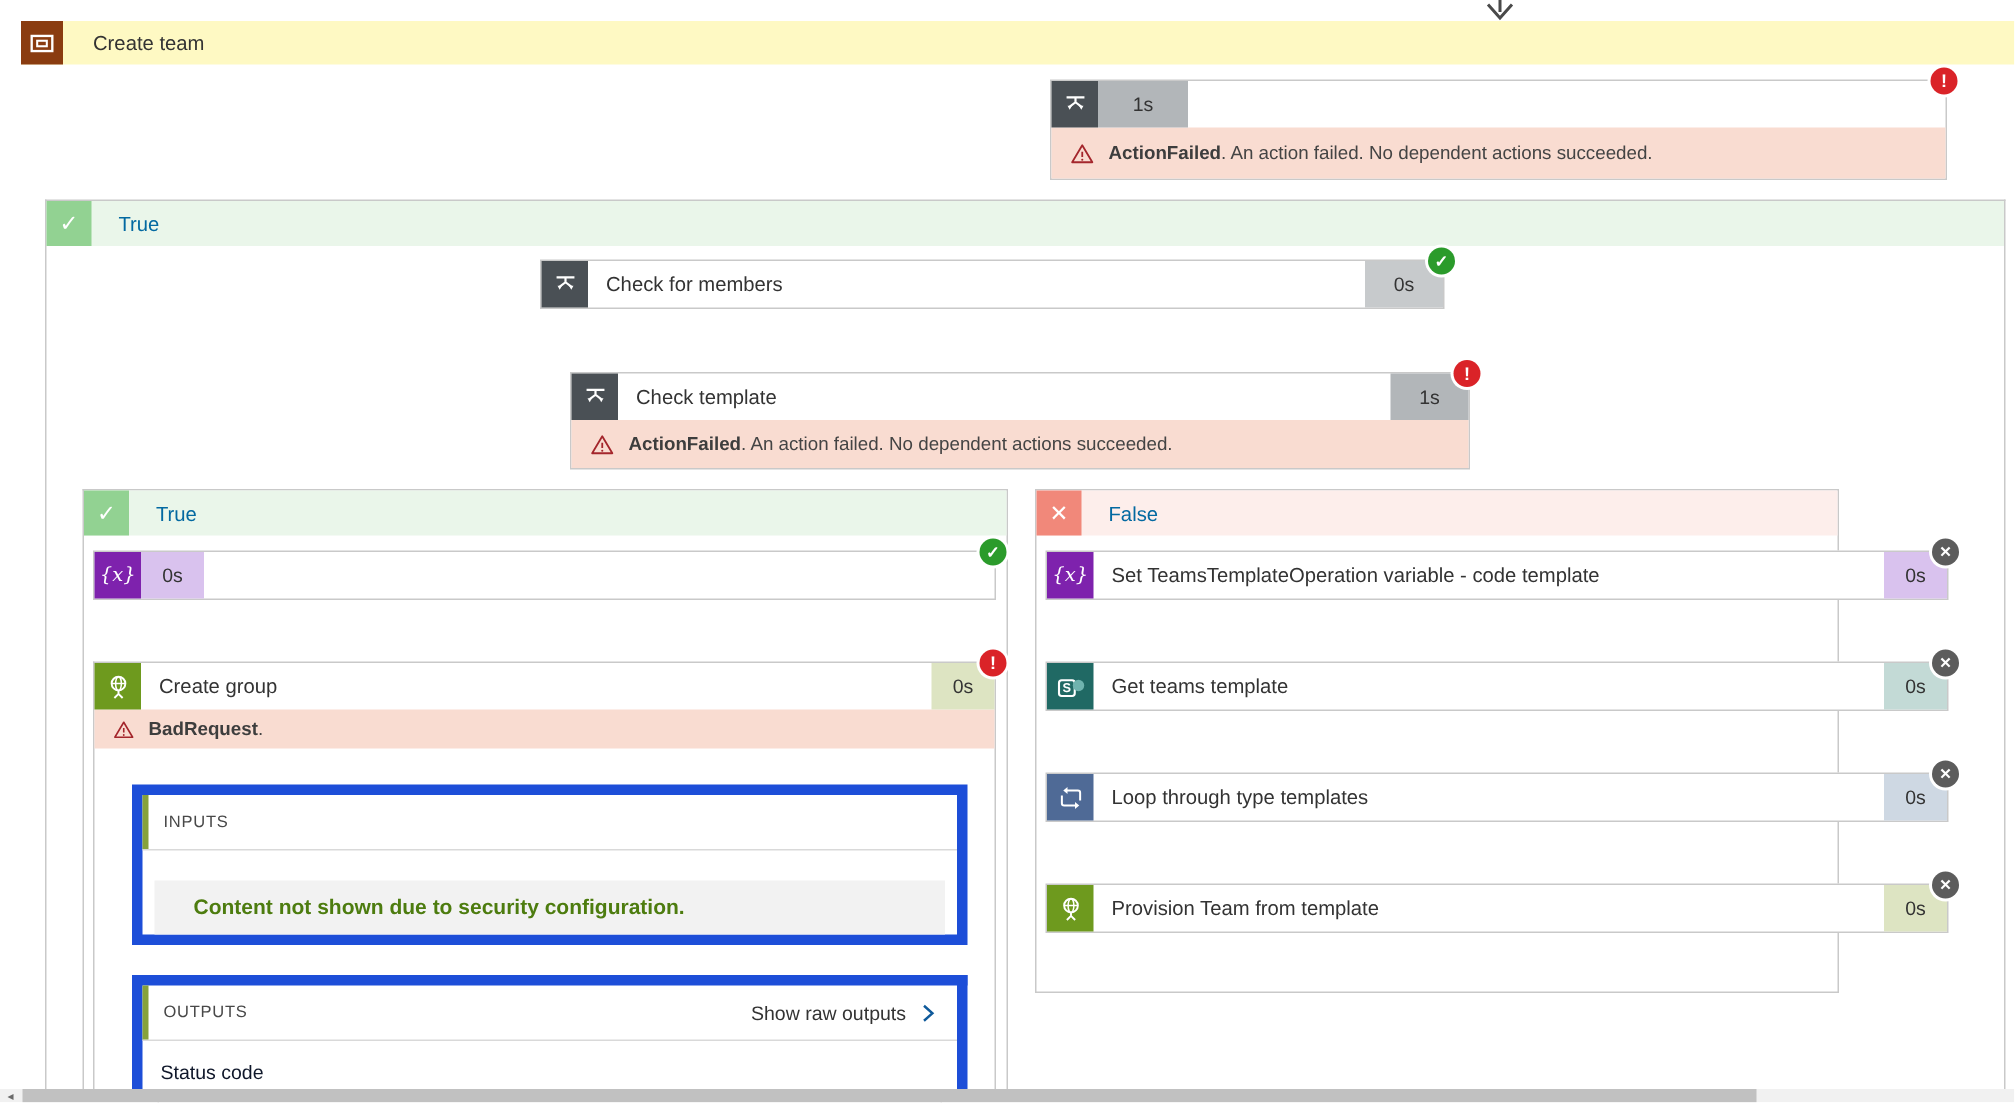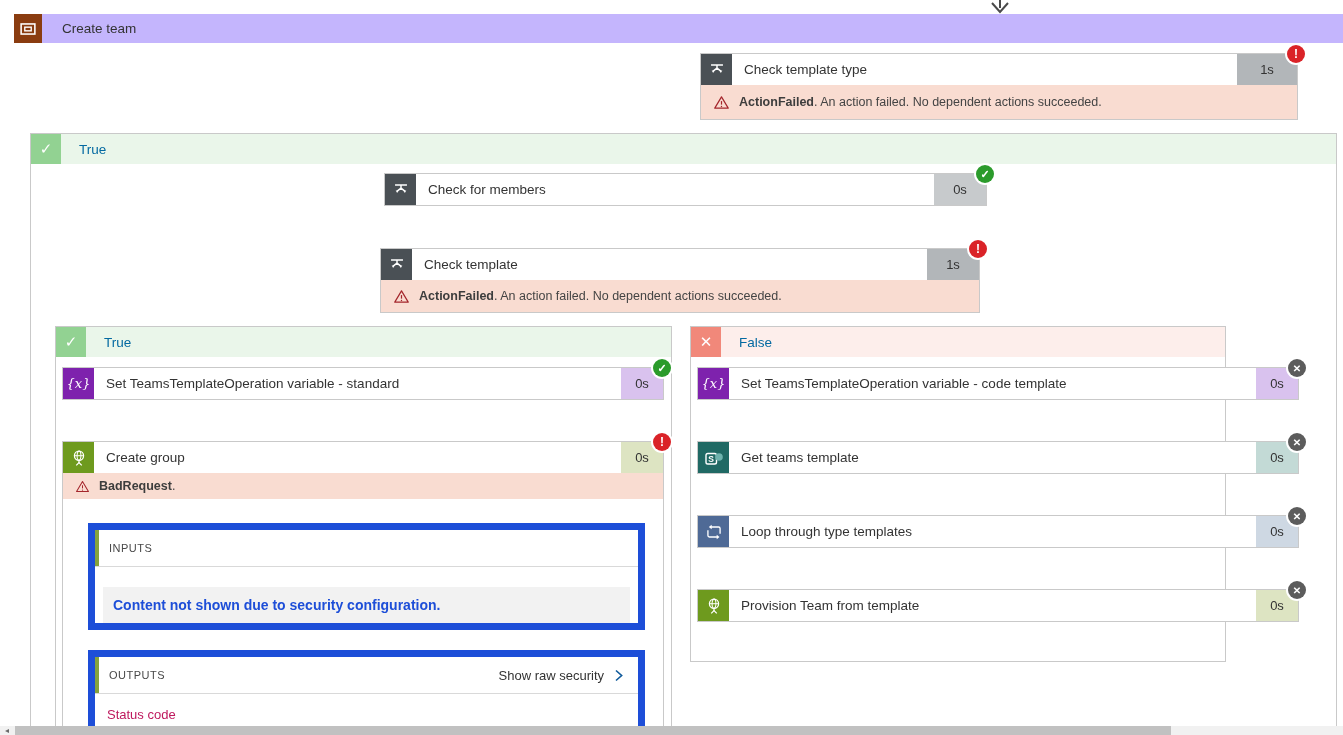--- a/index.html
+++ b/index.html
@@ -48,38 +48,38 @@
   .branch-icon { width:30px; min-width:30px; height:30px; display:flex; align-items:center; justify-content:center; color:#fff; font-size:15px; }
   .branch-label { padding-left:18px; font-size:13.5px; color:#0369a1; }
   .true-head { background:#eaf6ea; }
   .true-head .branch-icon { background:#92d292; }
   .true-head .branch-icon::before { content:"✓"; }
   .false-head { background:#fdeeeb; }
   .false-head .branch-icon { background:#f1887a; }
   .false-head .branch-icon::before { content:"✕"; }
 
   
-  .top-scope { position:absolute; left:14px; top:14px; width:1329px; height:29px; background:#c4b5fd; display:flex; align-items:center; z-index:2; }
+  .top-scope { position:absolute; left:14px; top:14px; width:1329px; height:29px; background:#fef9c3; display:flex; align-items:center; z-index:2; }
   .top-scope-icon { width:28px; min-width:28px; height:29px; background:#8a3c10; display:flex; align-items:center; justify-content:center; }
   .top-scope-label { margin-left:20px; font-size:13.5px; color:#333; }
 
   
   .arrow { position:absolute; z-index:0; }
   .arrow svg { display:block; }
 
   
   .panel { position:absolute; border:7px solid #1d4ed8; background:#fff; z-index:4; }
   .panel-header { position:relative; display:flex; align-items:center; height:37px; border-bottom:1px solid #d9d9d9; padding-left:14px; }
   .panel-accent { position:absolute; left:0; top:0; width:4px; height:36px; background:#86a23c; }
   .panel-label { font-size:11px; letter-spacing:.5px; color:#484848; }
   .panel-link { margin-left:auto; display:flex; align-items:center; gap:7px; padding-right:12px; cursor:pointer; }
   .panel-link-text { font-size:13px; color:#333; }
   .security-row { margin:20px 8px 0 8px; background:#f2f2f2; padding:9px 10px; }
-  .security-text { font-size:14px; font-weight:bold; color:#1d4ed8; }
-  .field-label { font-size:13px; color:#be185d; margin:13px 0 0 12px; }
+  .security-text { font-size:14px; font-weight:bold; color:#4d7c0f;margin-left:16px; }
+  .field-label { font-size:13px; color:#0f172a; margin:13px 0 0 12px; }
   .field-box { margin:7px 10px 0 10px; height:22px; border:1px solid #c9c9c9; background:#fff; }
 
   
   .hscroll { position:absolute; left:0; top:726px; width:1343px; height:9px; background:#f1f1f1; z-index:10; }
   .hscroll-btn { position:absolute; left:0; top:0; width:14px; height:9px; display:flex; align-items:center; justify-content:center; color:#6a6a6a; font-size:8px; }
   .hscroll-btn::before { content:"◂"; }
   .hscroll-thumb { position:absolute; left:15px; top:0; width:1156px; height:9px; background:#c1c1c1; }
 </style>
 </head>
 <body>
@@ -105,42 +105,41 @@
 
   <div class="card" style="left:700px; top:53px; width:598px;">
     <div class="card-header cond">
       <div class="card-icon">
         <svg width="22" height="22" viewBox="0 0 24 24">
             <path d="M5.5 6.5 H18.5 M12 6.5 V10 M12 10 L7.8 13.2 M12 10 L16.2 13.2" fill="none" stroke="#fff" stroke-width="1.6"></path>
             <path d="M6.2 12.6 h3.2 l-1.6 2.8 z" fill="#fff"></path>
             <path d="M14.6 12.6 h3.2 l-1.6 2.8 z" fill="#fff"></path>
           </svg>
       </div>
-      <div class="card-title">Check template type</div>
       <div class="card-duration" style="width:60px;min-width:60px;background:#b2b6b9;">1s</div>
       <div class="status-badge error"></div>
     </div>
     <div class="error-bar" style="height:34px;">
       <svg width="17" height="17" viewBox="0 0 24 24">
           <path d="M12 4 L21.5 20 H2.5 Z" fill="none" stroke="#a4262c" stroke-width="1.7" stroke-linejoin="round"></path>
           <line x1="12" y1="10" x2="12" y2="15" stroke="#a4262c" stroke-width="1.7"></line>
           <circle cx="12" cy="17.6" r="1" fill="#a4262c"></circle>
         </svg>
       <span><b>ActionFailed</b><span>. An action failed. No dependent actions succeeded.</span></span>
     </div>
   </div>
 
   <div class="scope-box" style="left:30px; top:133px; width:1307px; height:593px; border-bottom:none;">
     <div class="branch-header true-head">
       <div class="branch-icon"></div>
       <span class="branch-label">True</span>
     </div>
   </div>
 
-  <div class="card" style="left:384px; top:173px; width:603px;">
+  <div class="card" style="left:360px; top:173px; width:603px;">
     <div class="card-header cond">
       <div class="card-icon">
         <svg width="22" height="22" viewBox="0 0 24 24">
             <path d="M5.5 6.5 H18.5 M12 6.5 V10 M12 10 L7.8 13.2 M12 10 L16.2 13.2" fill="none" stroke="#fff" stroke-width="1.6"></path>
             <path d="M6.2 12.6 h3.2 l-1.6 2.8 z" fill="#fff"></path>
             <path d="M14.6 12.6 h3.2 l-1.6 2.8 z" fill="#fff"></path>
           </svg>
       </div>
       <div class="card-title">Check for members</div>
       <div class="card-duration" style="width:52px;min-width:52px;background:#c7cacc;">0s</div>
@@ -183,21 +182,20 @@
       <div class="branch-icon"></div>
       <span class="branch-label">True</span>
     </div>
   </div>
 
   <div class="card" style="left:62px; top:367px; width:602px;">
     <div class="card-header variable">
       <div class="card-icon">
           <span>{x}</span>
         </div>
-      <div class="card-title">Set TeamsTemplateOperation variable - standard</div>
       <div class="card-duration">0s</div>
       <div class="status-badge success"></div>
     </div>
   </div>
 
   <div class="arrow" style="left:353px; top:400px; width:22px; height:40px;">
     <svg width="22" height="40" viewBox="0 0 22 40">
         <line x1="11" y1="0" x2="11" y2="33" stroke="#4a4a4a" stroke-width="2"></line>
         <polyline points="3,28 11,38 19,28" fill="none" stroke="#4a4a4a" stroke-width="2"></polyline>
       </svg>
@@ -235,21 +233,21 @@
     <div class="security-row">
       <span class="security-text">Content not shown due to security configuration.</span>
     </div>
   </div>
 
   <div class="panel" style="left:88px; top:650px; width:557px; height:76px; border-bottom:none;">
     <div class="panel-header">
       <div class="panel-accent"></div>
       <span class="panel-label">OUTPUTS</span>
       <span class="panel-link">
-        <span class="panel-link-text">Show raw security</span>
+        <span class="panel-link-text">Show raw outputs</span>
         <svg width="15" height="15" viewBox="0 0 24 24">
             <polyline points="8,4 17,12 8,20" fill="none" stroke="#0f5a9b" stroke-width="2.6"></polyline>
           </svg>
       </span>
     </div>
     <div class="field-label">Status code</div>
     <div class="field-box"></div>
   </div>
 
   <div class="scope-box" style="left:690px; top:326px; width:536px; height:336px;">

